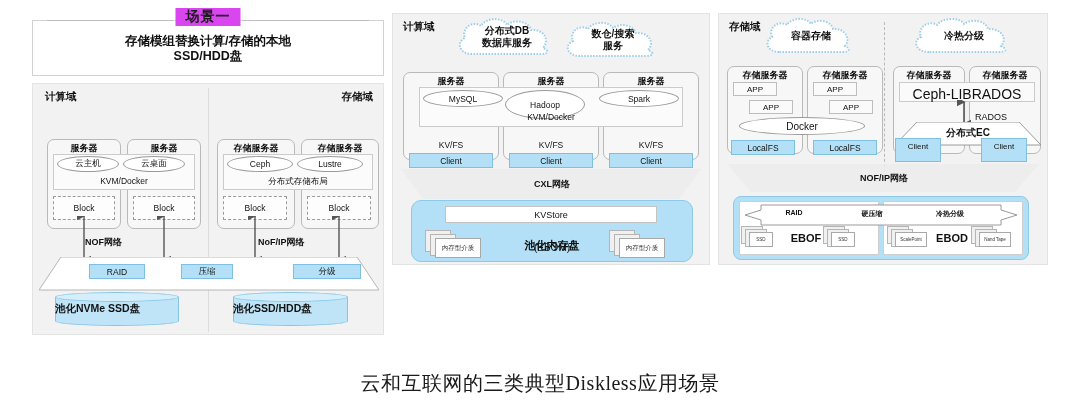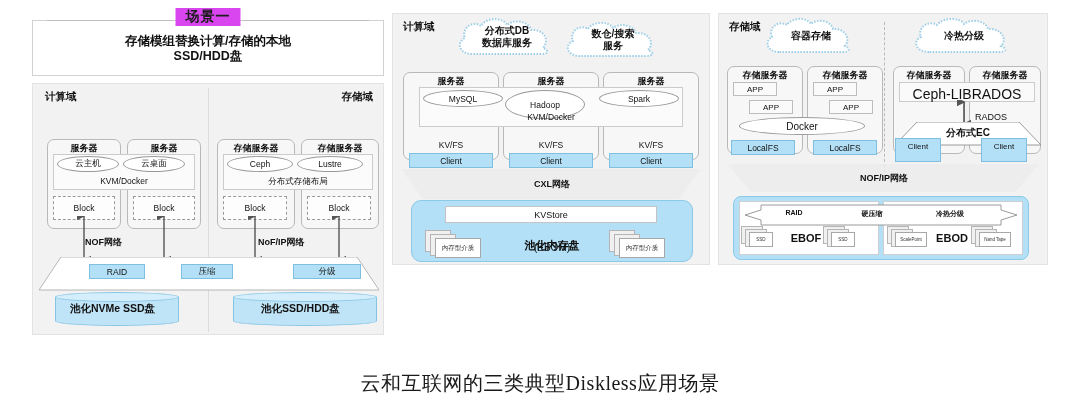--- a/index.html
+++ b/index.html
@@ -143,21 +143,21 @@
   }
   .cyl .top, .cyl .bot {
     position:absolute; left:0; right:0; height:10px;
     border:1px solid #86c4e4; border-radius:50%;
     background:#d4eefb;
   }
   .cyl .top { top:0; }
   .cyl .bot { bottom:0; background:#bfe4f7; }
   .cyl .lbl {
     position:absolute; left:0; right:9px; top:50%; transform:translateY(-50%);
-    text-align:center; font-size:10.5px; font-weight:bold; color:#111; z-index:3;
+    text-align:left; font-size:10.5px; font-weight:bold; color:#111; z-index:3;
     white-space:nowrap;
   }
 
   .disk-stack { position:absolute; }
   .disk-stack .sheet {
     position:absolute; width:26px; height:22px;
     border:1px solid #b5b5b5; background:#f0f0f0;
   }
   .disk-stack .front {
     position:absolute; left:10px; top:8px; width:30px; height:20px;
@@ -244,21 +244,21 @@
       <div class="bluebox" style="left:56px; top:180px; width:56px; height:15px;">RAID</div>
       <div class="bluebox" style="left:148px; top:180px; width:52px; height:15px;">压缩</div>
       <div class="bluebox" style="left:236px; top:180px; width:68px; height:15px;margin-left:24px;">分级</div>
 
       <div class="cyl" style="left:22px; top:208px; width:124px; height:34px;">
         <div class="bot"></div>
         <div class="body"></div>
         <div class="top"></div>
         <div class="lbl">池化NVMe SSD盘</div>
       </div>
-      <div class="cyl" style="left:200px; top:208px; width:144px; height:34px;">
+      <div class="cyl" style="left:200px; top:208px; width:115px; height:34px;">
         <div class="bot"></div>
         <div class="body"></div>
         <div class="top"></div>
         <div class="lbl">池化SSD/HDD盘</div>
       </div>
     </div>
   </div>
 
   <div class="panel" id="panel-2">
 

